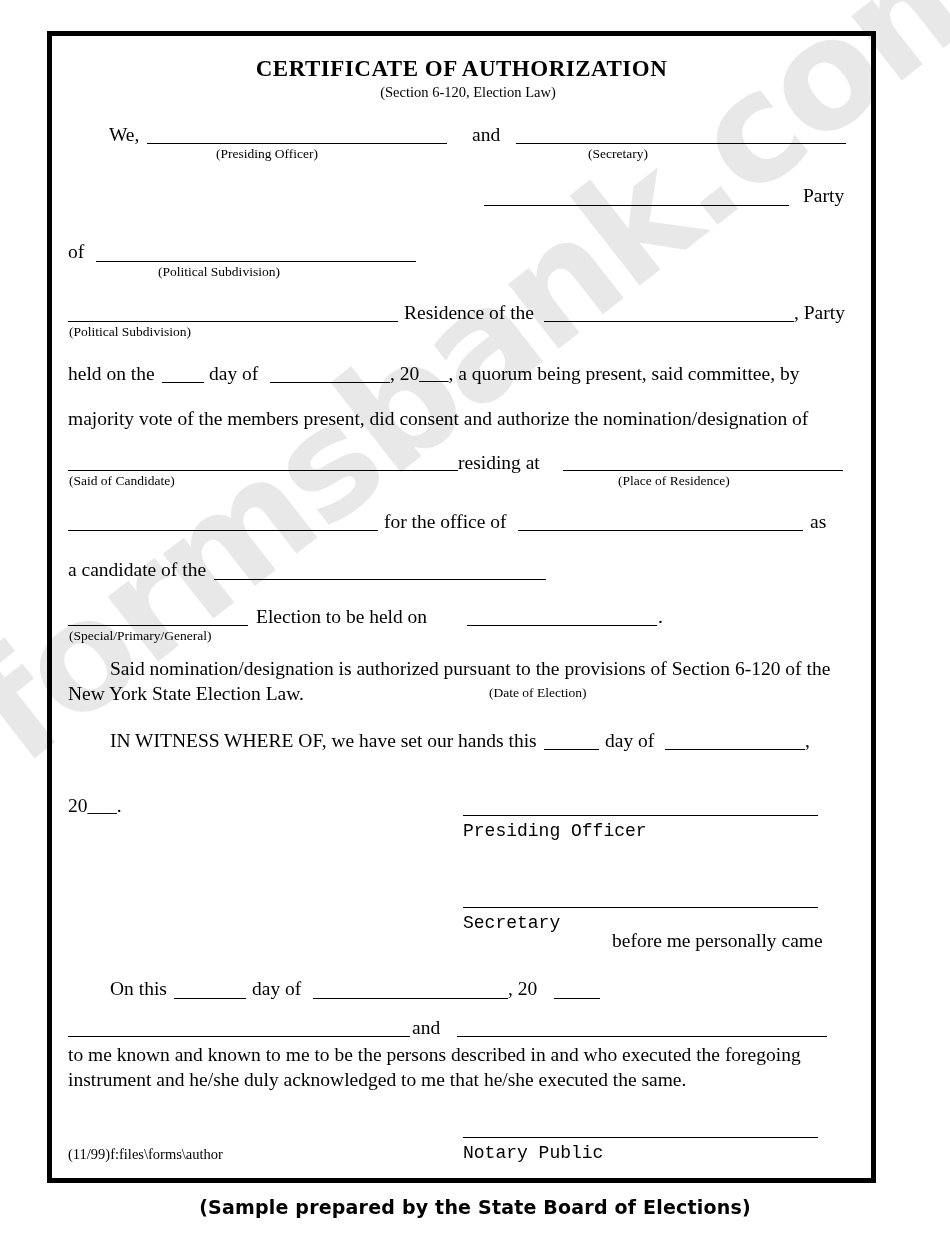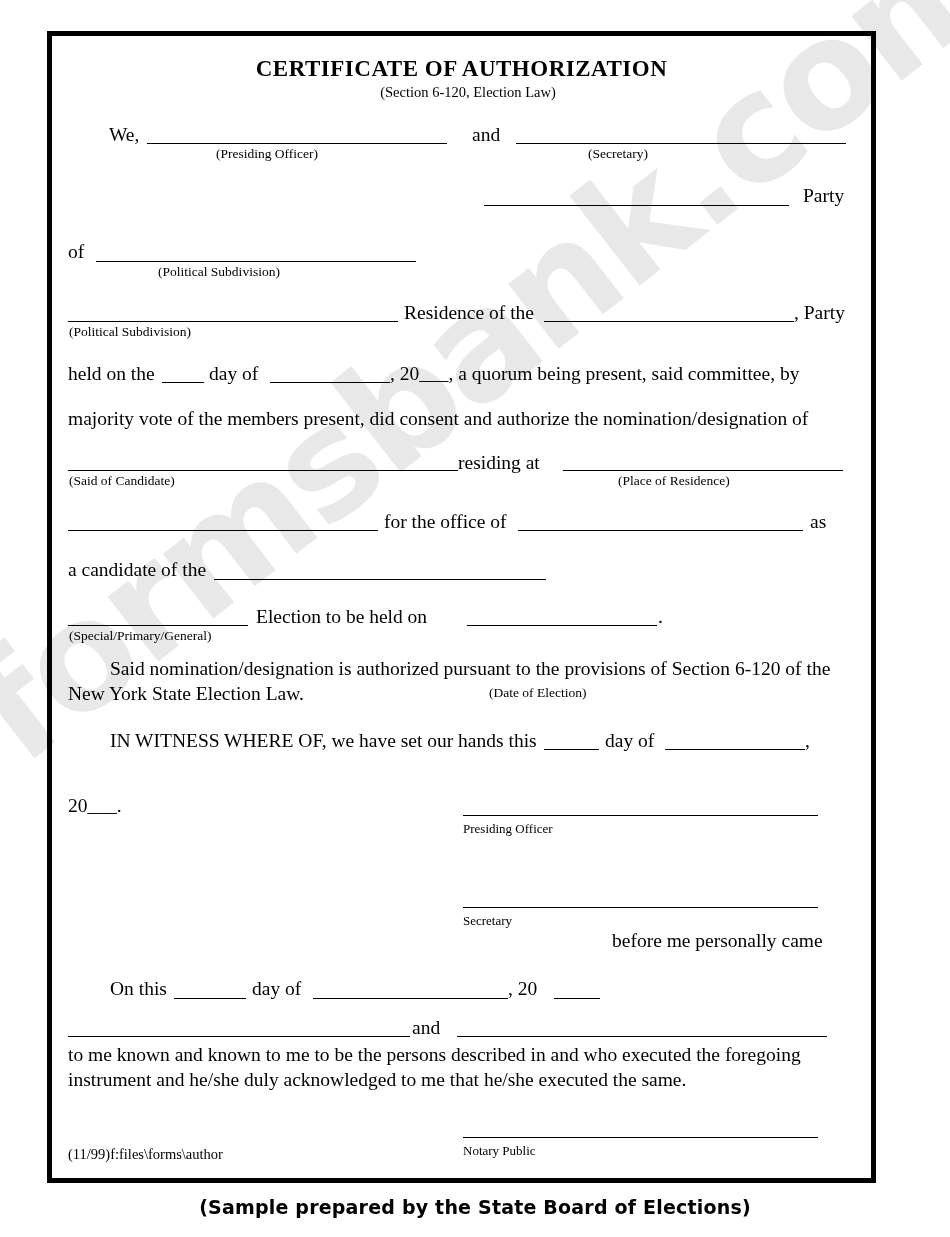--- a/index.html
+++ b/index.html
@@ -83,22 +83,23 @@
   
   .cap{
     position:absolute;
     font-size:13.5px;
     white-space:nowrap;
   }
 
   
   .siglabel{
     position:absolute;
-    font-size:13px;
-    white-space:nowrap;
+    font-size:18px;
+    white-space:nowrap;
+    font-family:Liberation Mono, monospace;
   }
 
   
   .filecode{
     position:absolute;
     font-size:14.5px;
     white-space:nowrap;
   }
 
   

